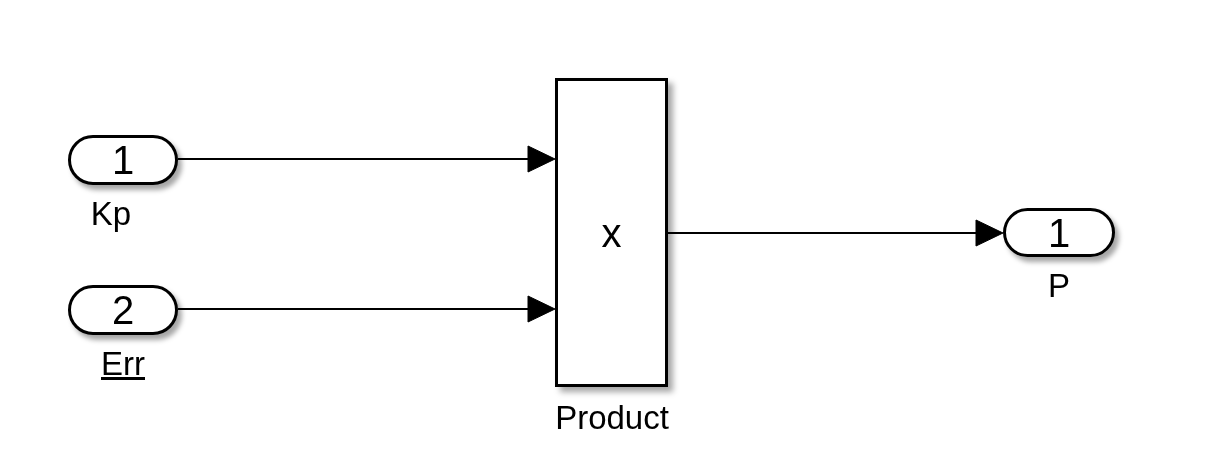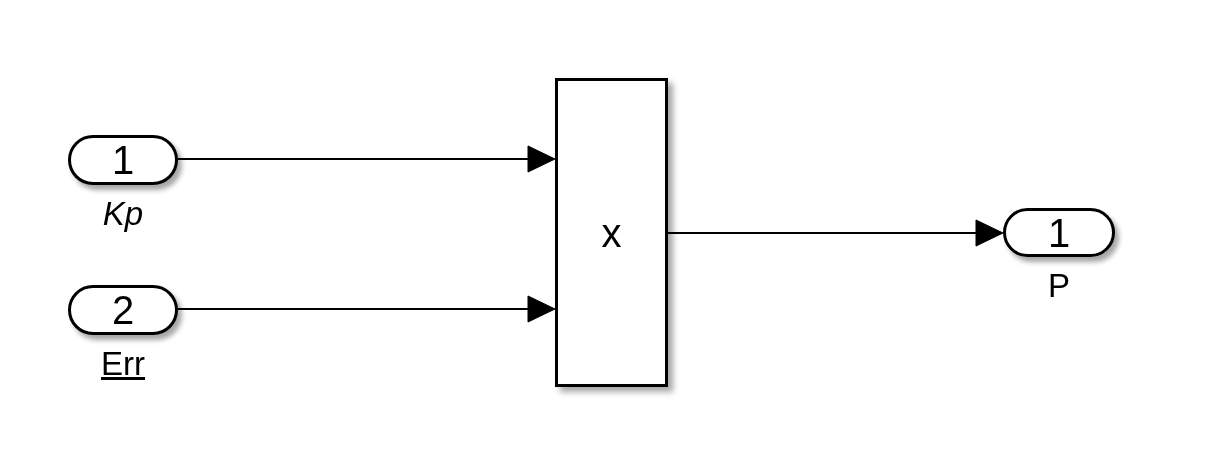--- a/index.html
+++ b/index.html
@@ -66,21 +66,21 @@
     font-size: 33px;
     line-height: 1.1;
     white-space: nowrap;
     text-align: center;
   }
   
   #inport-kp   { left: 68px;   top: 135px; width: 110px; height: 50px; }
   #inport-err  { left: 68px;   top: 285px; width: 110px; height: 50px; }
   #outport-p   { left: 1003px; top: 208px; width: 112px; height: 49px; }
   #product     { left: 555px;  top: 78px;  width: 113px; height: 309px; }
-  #label-kp      { left: 123px;  top: 196px; font-style: italic; }
+  #label-kp      { left: 111px;  top: 196px; }
   #label-err     { left: 123px;  top: 346px; text-decoration: underline; }
   #label-p       { left: 1059px; top: 268px; }
   #label-product { left: 612px;  top: 400px; }
 </style>
 </head>
 <body>
 
 <div class="canvas">
 
   <svg class="wires" viewBox="0 0 1209 471" xmlns="http://www.w3.org/2000/svg">
@@ -104,19 +104,20 @@
   <div class="block-label" id="label-kp">Kp</div>
 
   <div class="port-block" id="inport-err">
     <span class="port-number">2</span>
   </div>
   <div class="block-label" id="label-err">Err</div>
 
   <div class="product-block" id="product">
     <span class="product-operator">x</span>
   </div>
+  <div class="block-label" id="label-product">Product</div>
 
   <div class="port-block" id="outport-p">
     <span class="port-number">1</span>
   </div>
   <div class="block-label" id="label-p">P</div>
 
 </div>
 
 </body></html>

